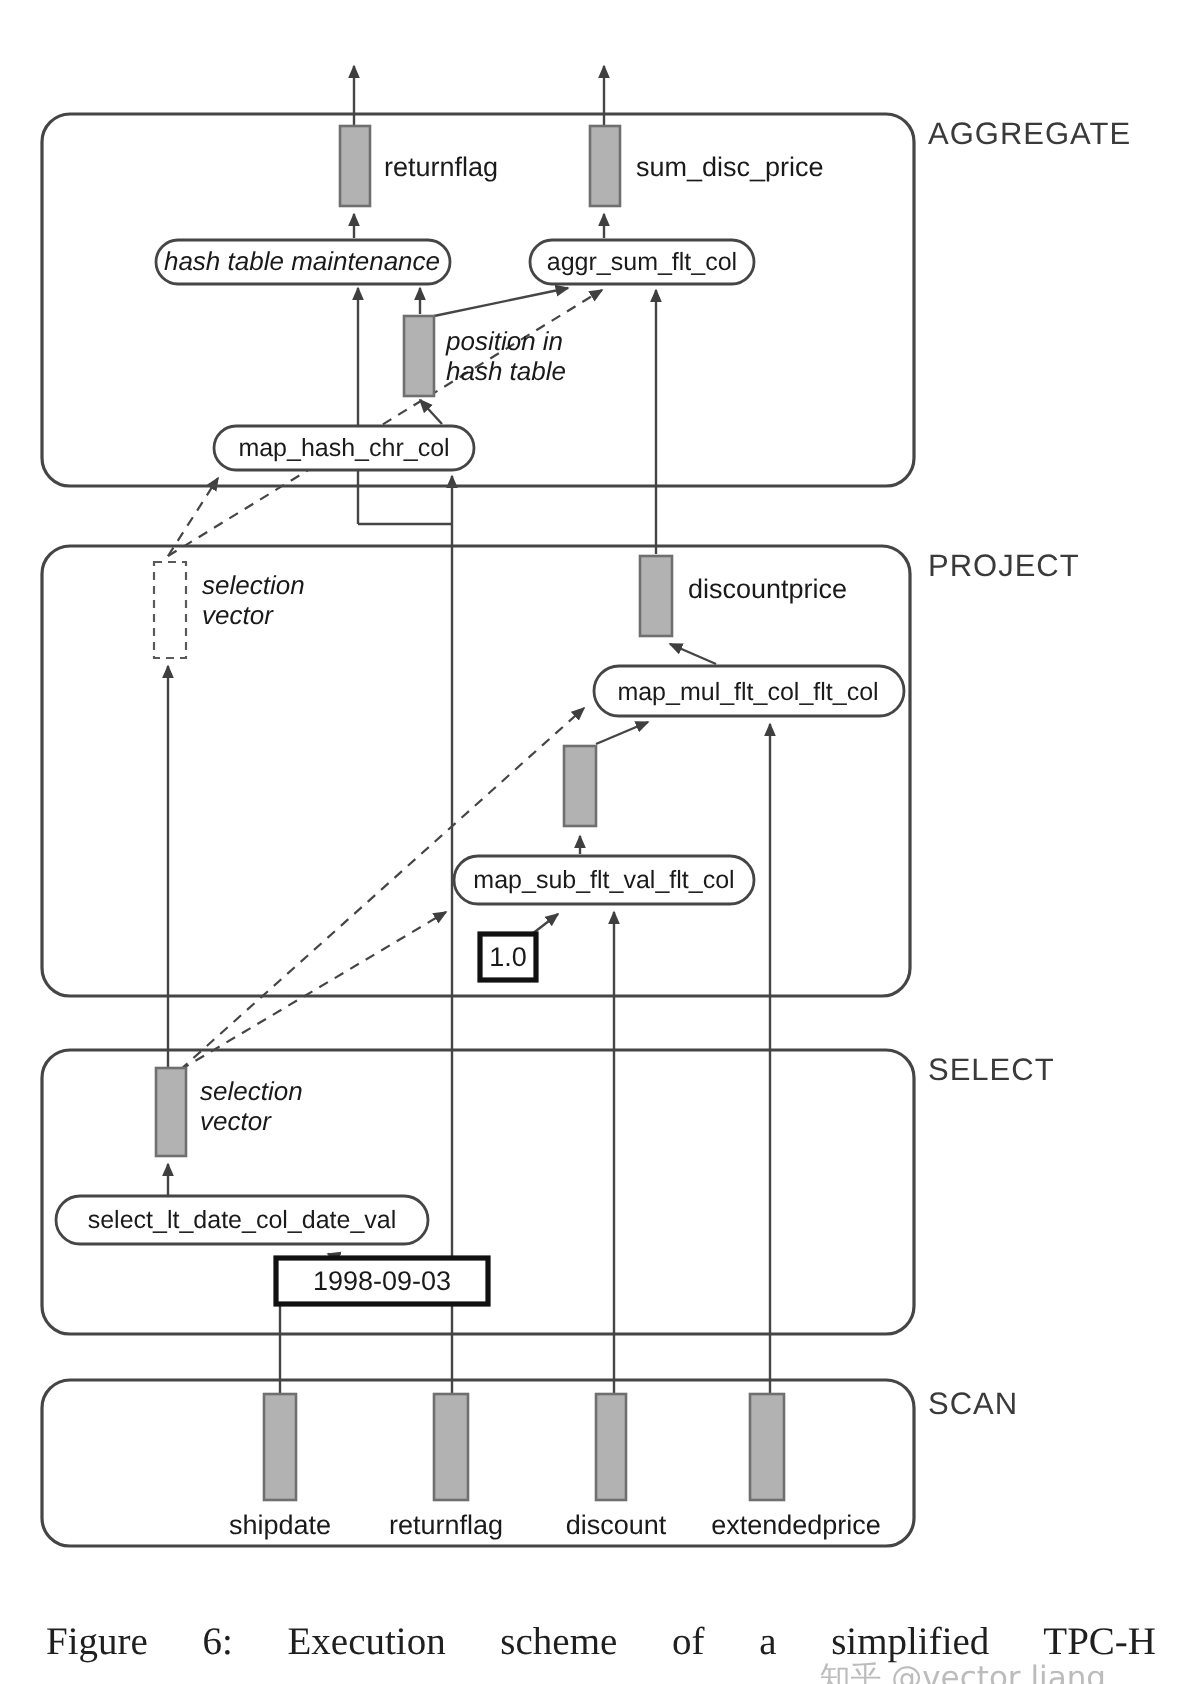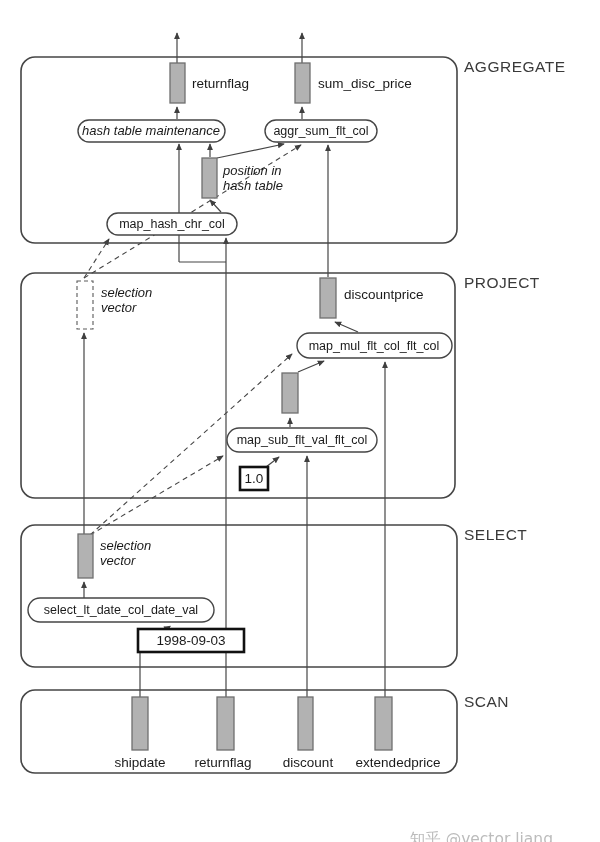--- a/index.html
+++ b/index.html
@@ -124,15 +124,16 @@
   <text class="ital" x="101" y="277">selection</text>
   <text class="ital" x="101" y="292">vector</text>
   <text class="ital" x="100" y="530">selection</text>
   <text class="ital" x="100" y="545">vector</text>
   <text class="collab" x="140" y="747" text-anchor="middle">shipdate</text>
   <text class="collab" x="223" y="747" text-anchor="middle">returnflag</text>
   <text class="collab" x="308" y="747" text-anchor="middle">discount</text>
   <text class="collab" x="398" y="747" text-anchor="middle">extendedprice</text>
 </svg>
 
+<div class="caption" id="cap1">Figure 6:  Execution scheme of a simplified TPC-H</div>
 <div id="watermark">知乎 @vector liang</div>
 
 </div>
 
 </body></html>

